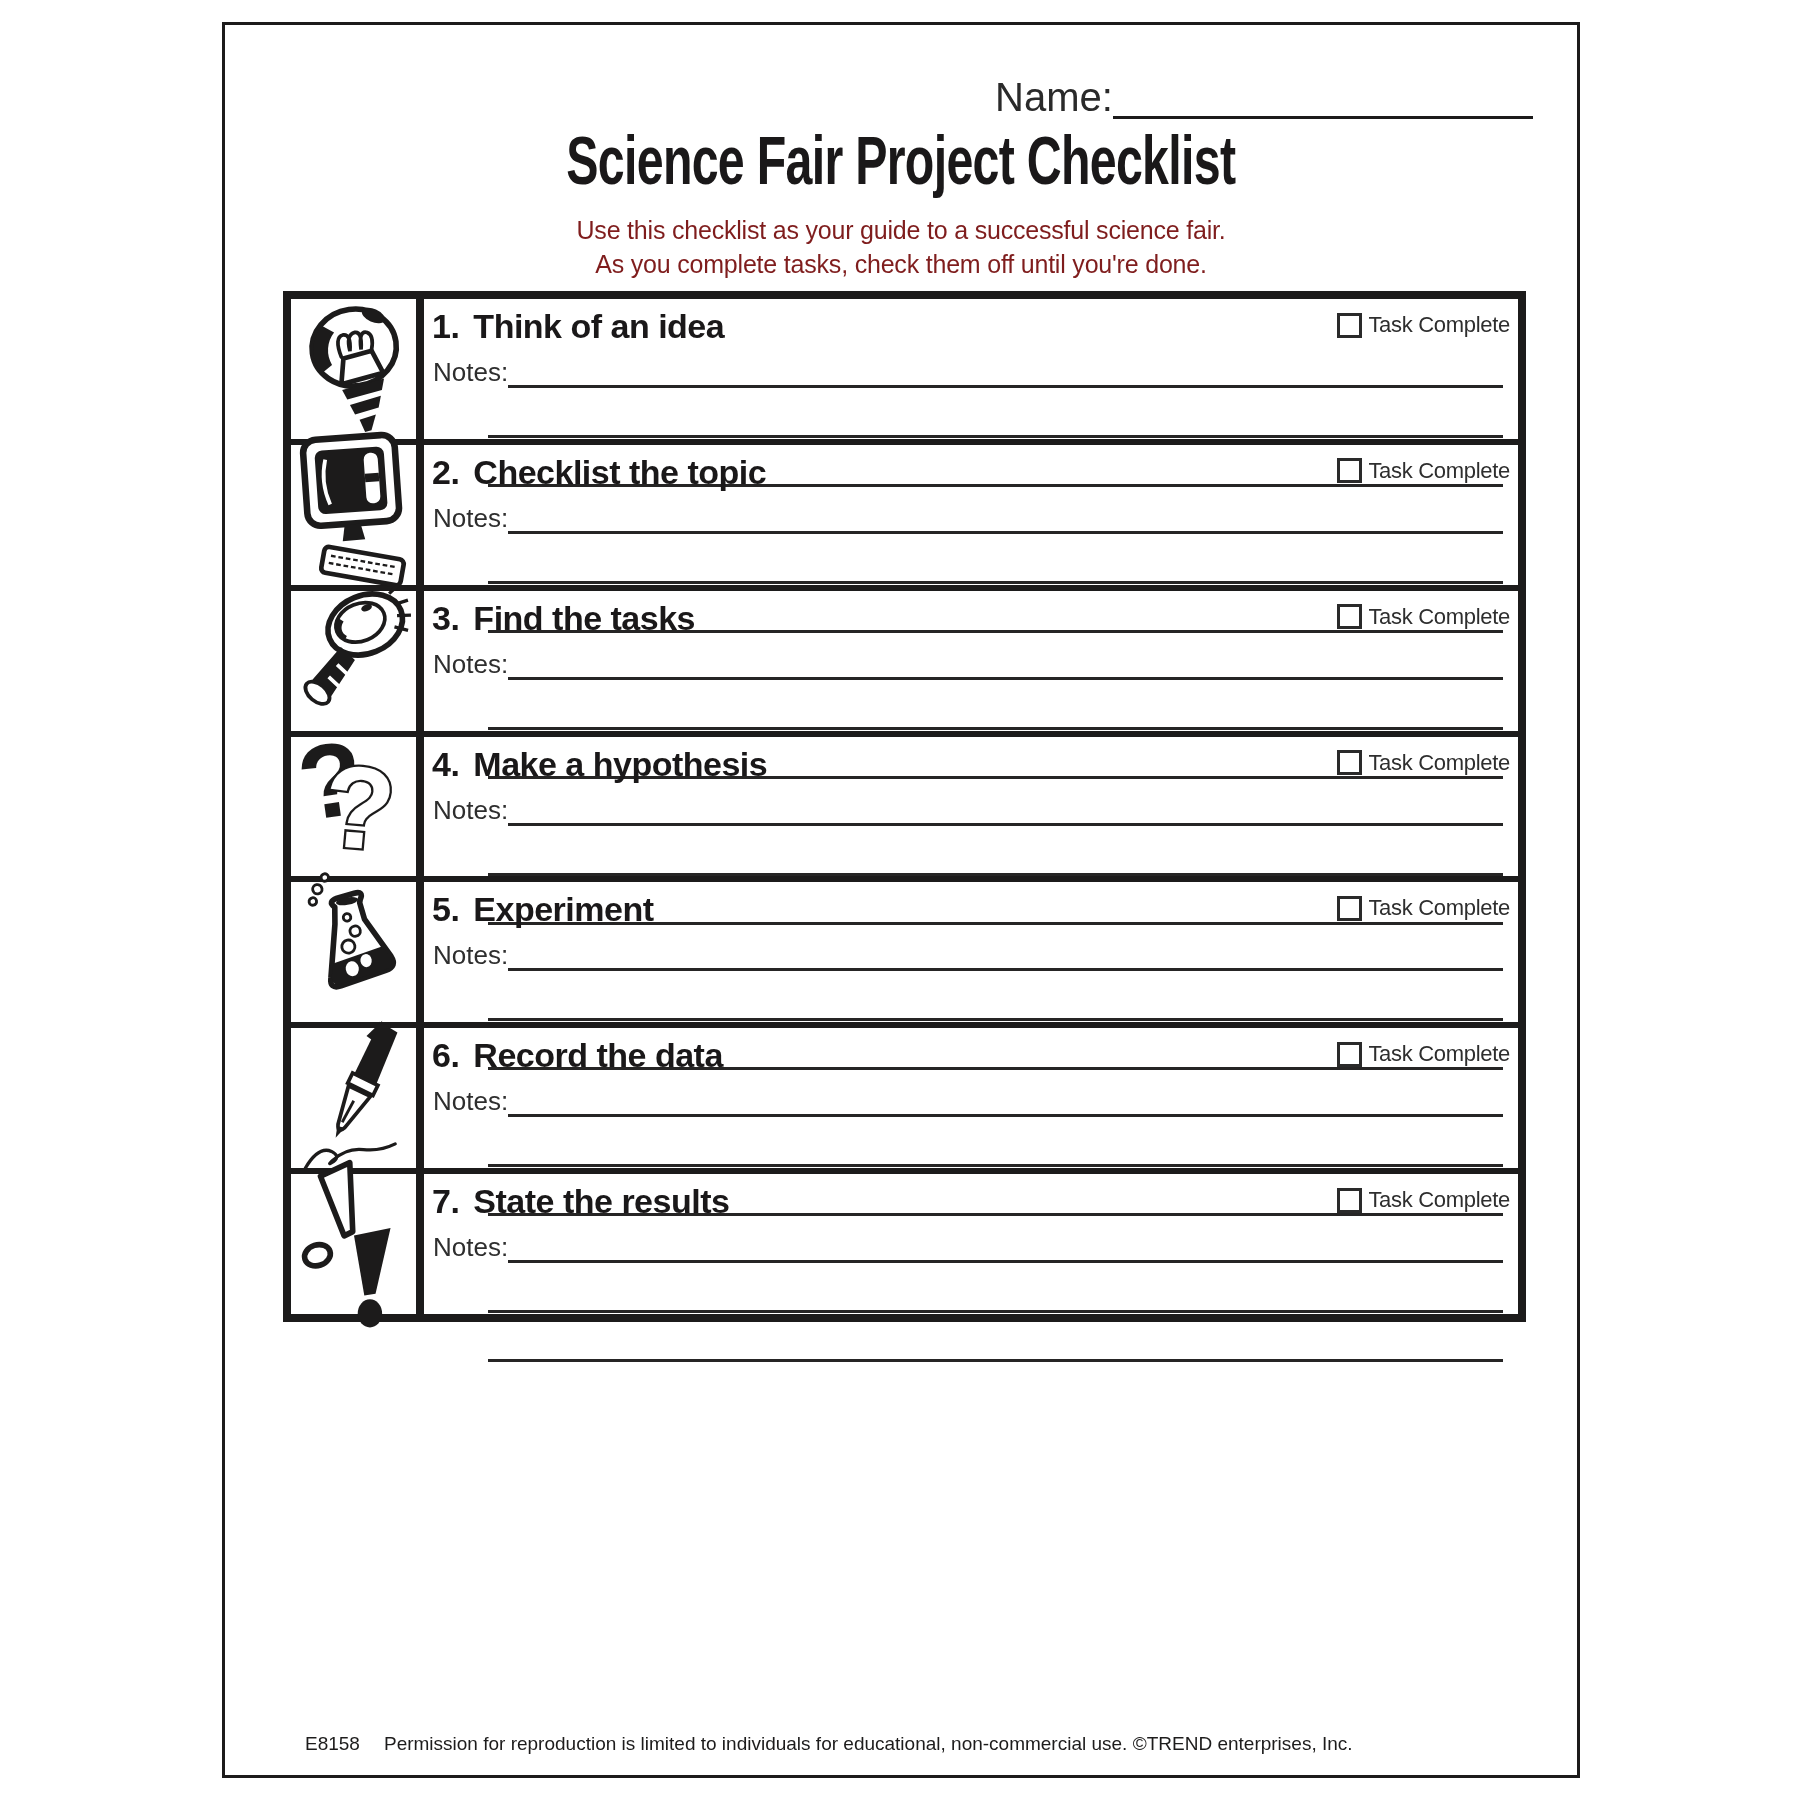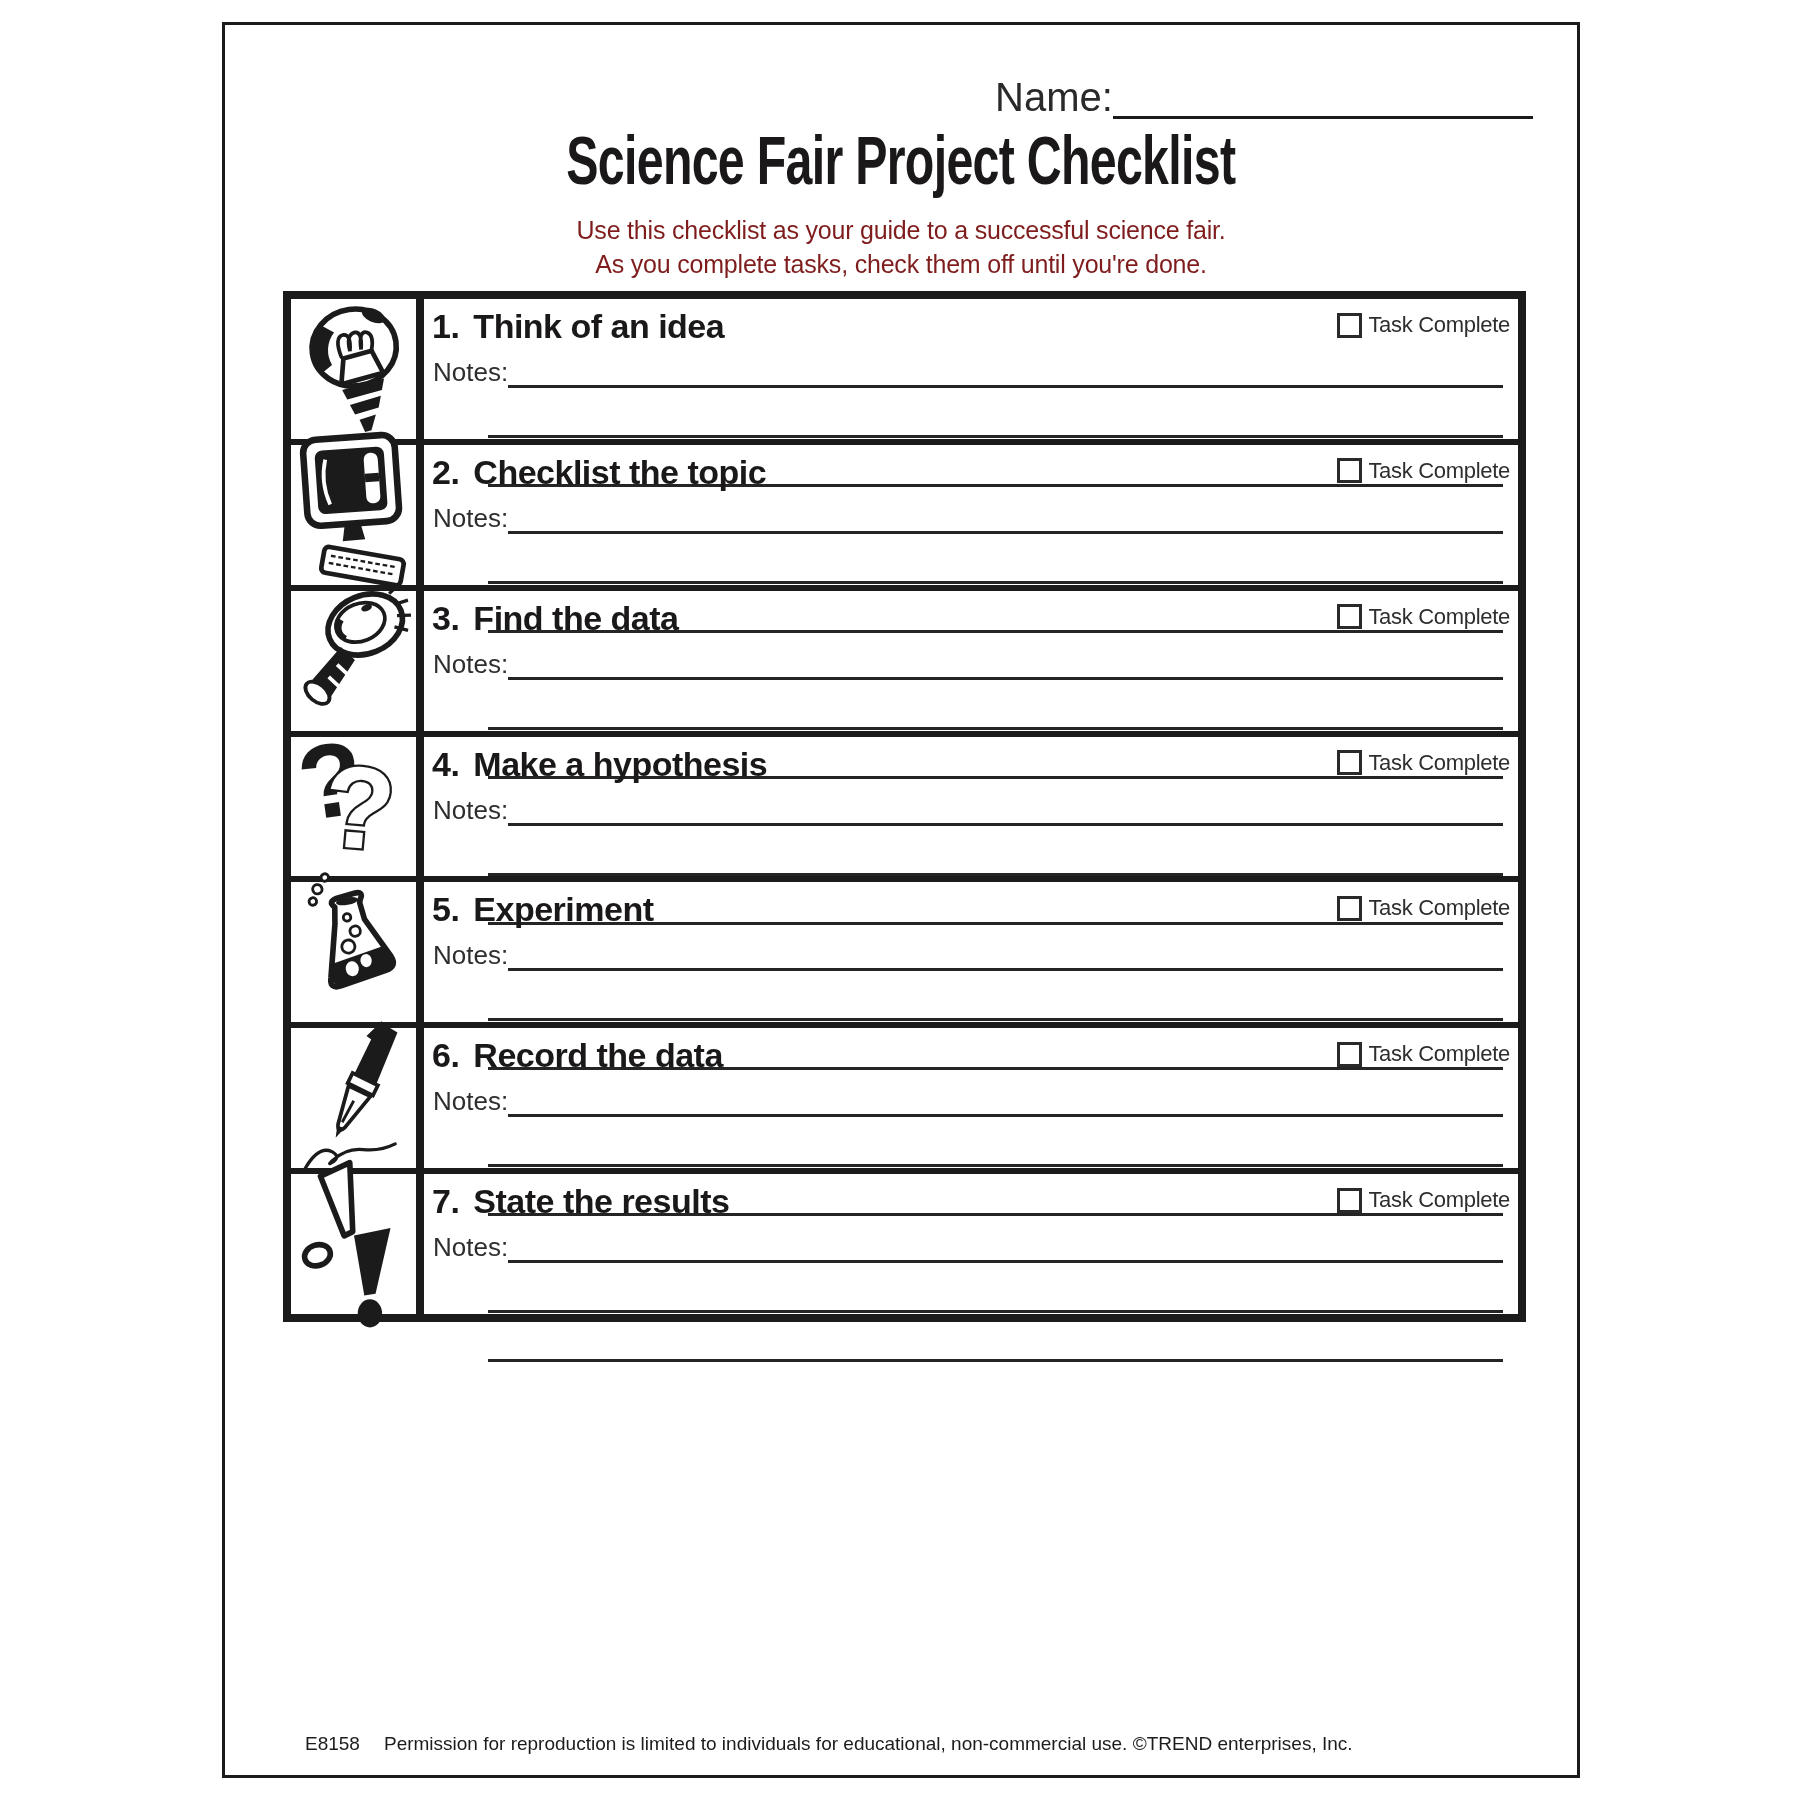--- a/index.html
+++ b/index.html
@@ -144,21 +144,21 @@
               <ellipse cx="80" cy="40" rx="6" ry="3.5" fill="currentColor"></ellipse>
               <path d="M100 70 l12 9 M107 60 l14 5 M110 48 l14 1 M108 35 l13 -5" stroke="currentColor" stroke-width="3.5"></path>
             </g>
             <path d="M46 80 L61 94 L36 132 Q27 145 15 136 Q5 127 14 117 Z" fill="currentColor"></path>
             <path d="M42 99 l14 13 M33 112 l14 13" stroke="#fff" stroke-width="4"></path>
             <ellipse cx="21" cy="129" rx="15" ry="9" fill="#fff" stroke="currentColor" stroke-width="4" transform="rotate(40 21 129)"></ellipse>
           </svg>
         </div>
         <div class="content-cell">
           <div class="row-title">
-            <span class="row-num">3.</span><span>Find the data</span>
+            <span class="row-num">3.</span><span>Find the tasks</span>
           </div>
           <div class="task">
             <span class="checkbox"></span>
             <span class="task-label">Task Complete</span>
           </div>
           <div class="notes-label">Notes:</div>
           <div class="nline nl1"></div>
           <div class="nline nl2"></div>
           <div class="nline nl3"></div>
         </div>

